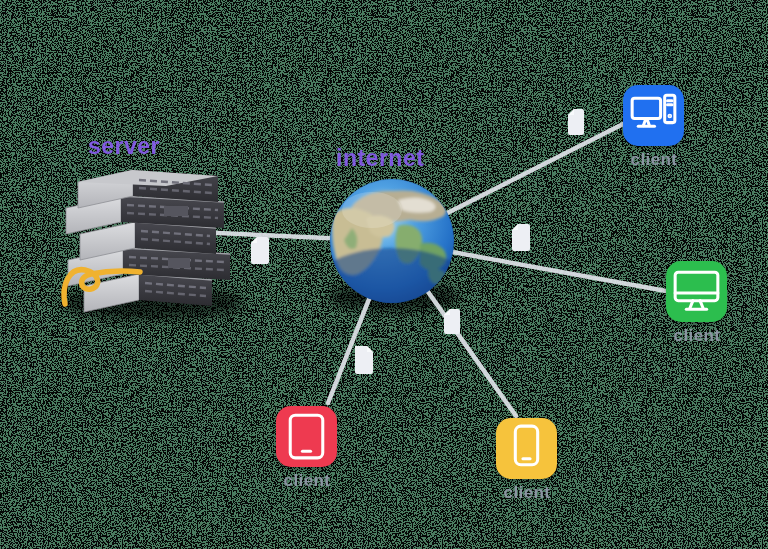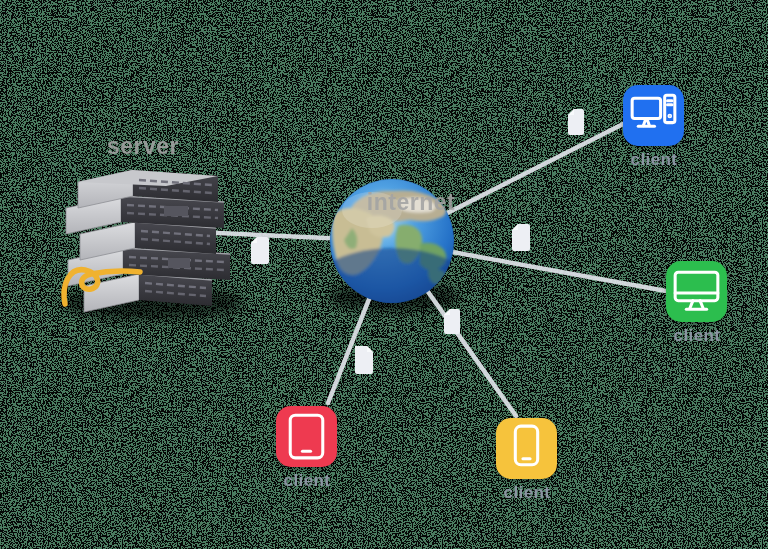--- a/index.html
+++ b/index.html
@@ -1,22 +1,22 @@
 <!DOCTYPE html>
 <html><head>
 <meta charset="utf-8">
 <style>
   html,body{margin:0;padding:0;background:#070808;}
   #stage{position:relative;width:768px;height:549px;background:#060807;overflow:hidden;
          font-family:"Liberation Sans", sans-serif;}
   .layer{position:absolute;left:0;top:0;}
   .big-label{position:absolute;font-weight:700;font-size:23px;letter-spacing:0.5px;
-             color:#a3a3a3;opacity:.88;text-align:center;width:110px;}
+             color:#8b5cf6;opacity:.88;width:110px;}
   #server-label{left:88px;top:133px;}
-  #internet-label{left:356px;top:145px;margin-top:44px;}
+  #internet-label{left:336px;top:145px;}
   .client{position:absolute;width:61px;height:61px;border-radius:15px;
           display:flex;align-items:center;justify-content:center;
           box-shadow:0 2px 4px rgba(0,0,0,.35);}
   .client svg{display:block;}
   .client-label{position:absolute;width:120px;text-align:center;font-weight:700;
                 font-size:17px;letter-spacing:.4px;color:#9099a8;opacity:.95;}
   #client-desktop{left:623px;top:85px;}
   #client-desktop-label{left:594px;top:150px;}
   #client-imac{left:666px;top:261px;}
   #client-imac-label{left:637px;top:326px;}

